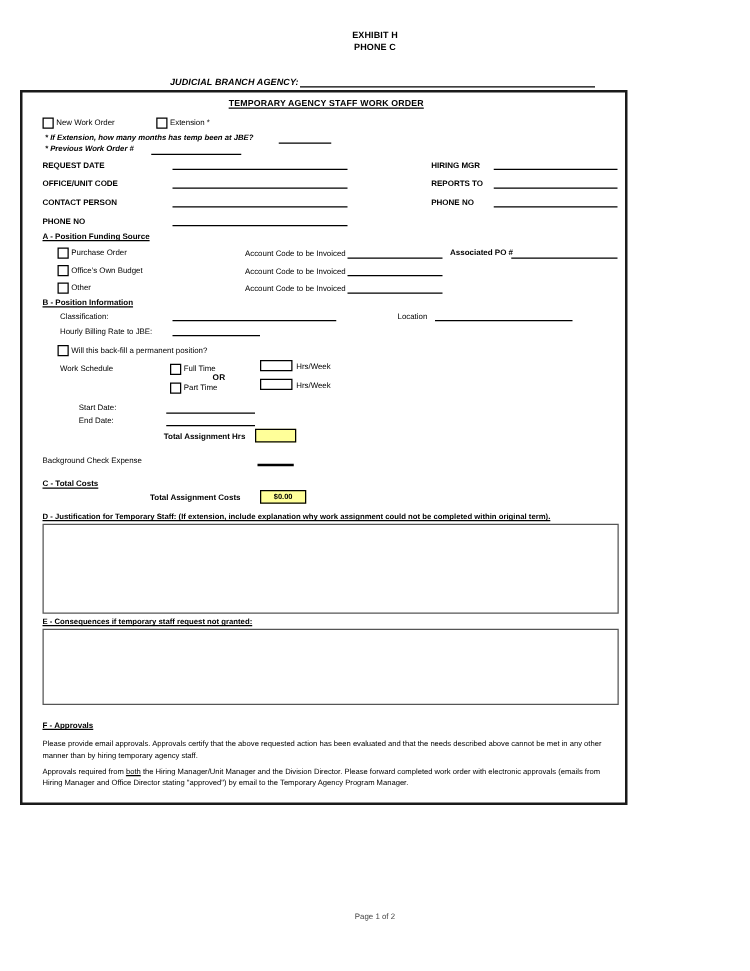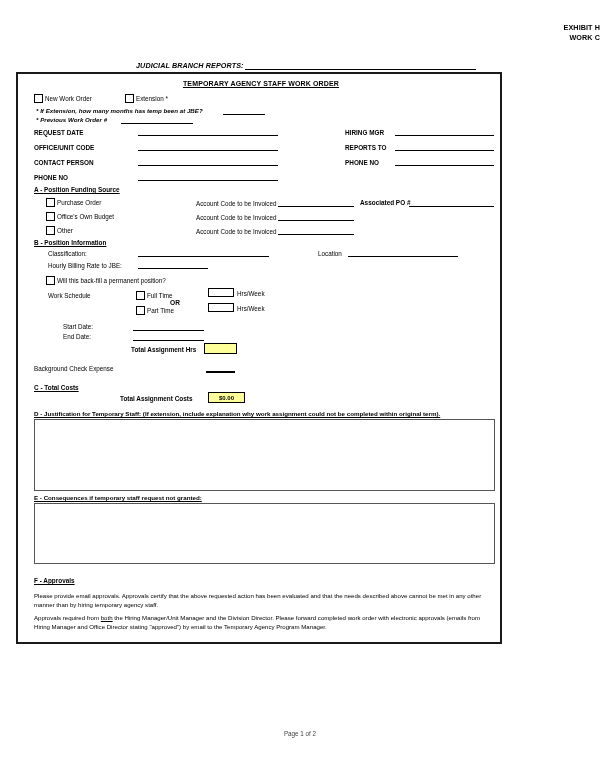--- a/index.html
+++ b/index.html
@@ -22,21 +22,21 @@
     background: #ffffff;
     overflow: hidden;
   }
 
   
   .doc-header {
     position: absolute;
     left: 0;
     top: 23px;
     width: 600px;
-    text-align: right;
+    text-align: center;
     font-size: 7.2px;
     font-weight: bold;
     line-height: 9.6px;
     letter-spacing: 0.1px;
   }
   .doc-header div { white-space: nowrap; }
 
   .jbe-line {
     position: absolute;
     left: 136px;
@@ -202,25 +202,25 @@
     color: #444;
   }
 </style>
 </head>
 <body>
 
 <div class="page">
 
   <div class="doc-header">
     <div>EXHIBIT H</div>
-    <div>WORK C</div>
+    <div>PHONE C</div>
   </div>
 
   <div class="jbe-line">
-    <span class="jbe-label">JUDICIAL BRANCH REPORTS:</span>
+    <span class="jbe-label">JUDICIAL BRANCH AGENCY:</span>
     <span class="jbe-rule"></span>
   </div>
 
   <div class="frame" style="border-color: rgb(26, 26, 26);">
 
     <div class="form-title">TEMPORARY AGENCY STAFF WORK ORDER</div>
 
     <div class="cb-row" style="left:16px; top:20px;">
       <span class="cb"></span>
       <span>New Work Order</span>

